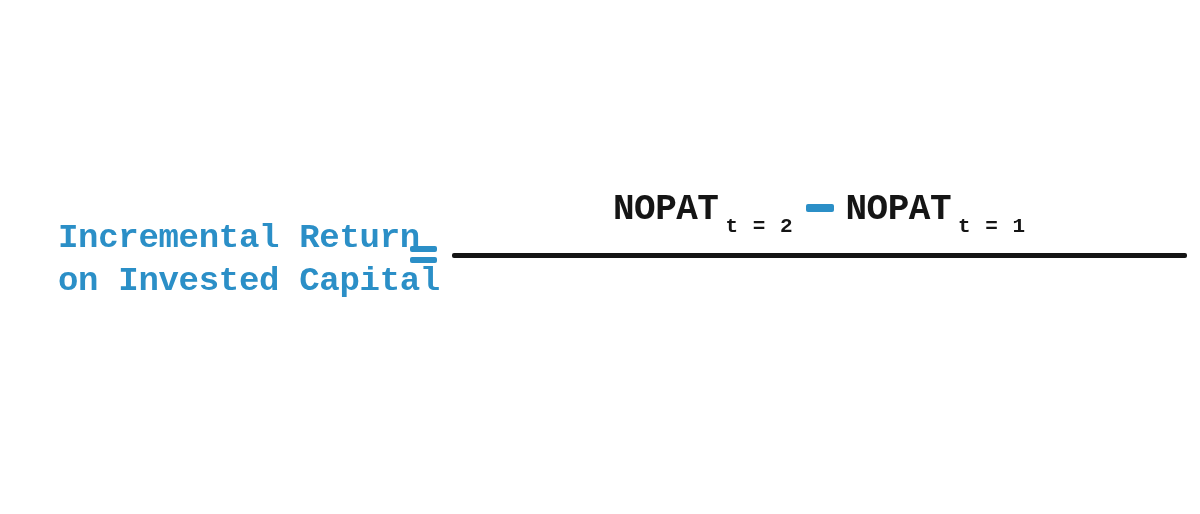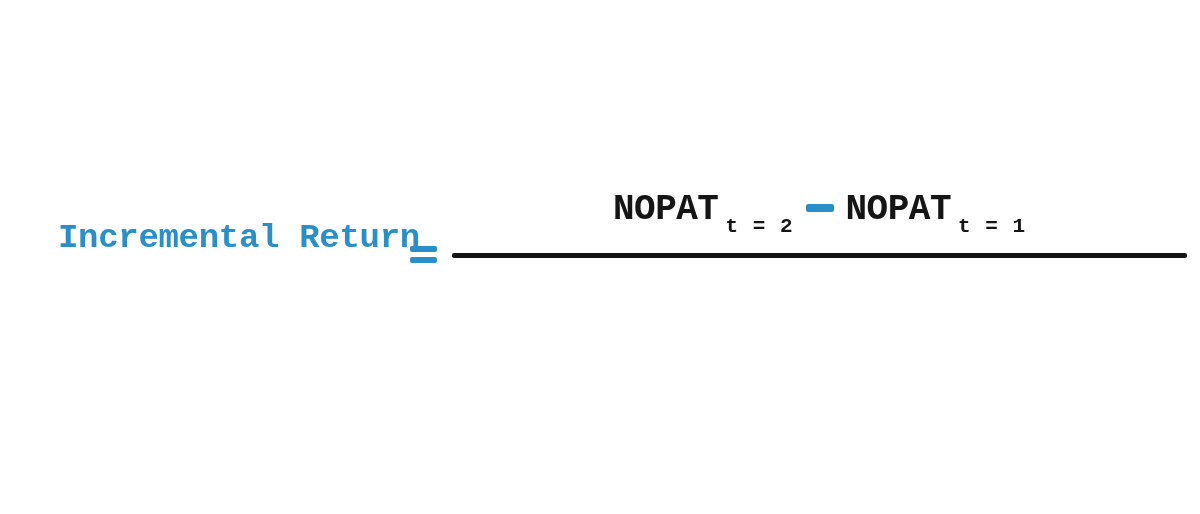--- a/index.html
+++ b/index.html
@@ -112,20 +112,21 @@
     white-space: nowrap;
   }
 </style>
 </head>
 <body>
 
 <div class="canvas">
 
   <div class="formula-title">
     <div>Incremental Return</div>
+    <div>on Invested Capital</div>
   </div>
 
   <div class="equals" role="img" aria-label="=">
     <div class="eq-bar"></div>
     <div class="eq-bar"></div>
     <span class="sr-only">=</span>
   </div>
 
   <div class="fraction">
 

